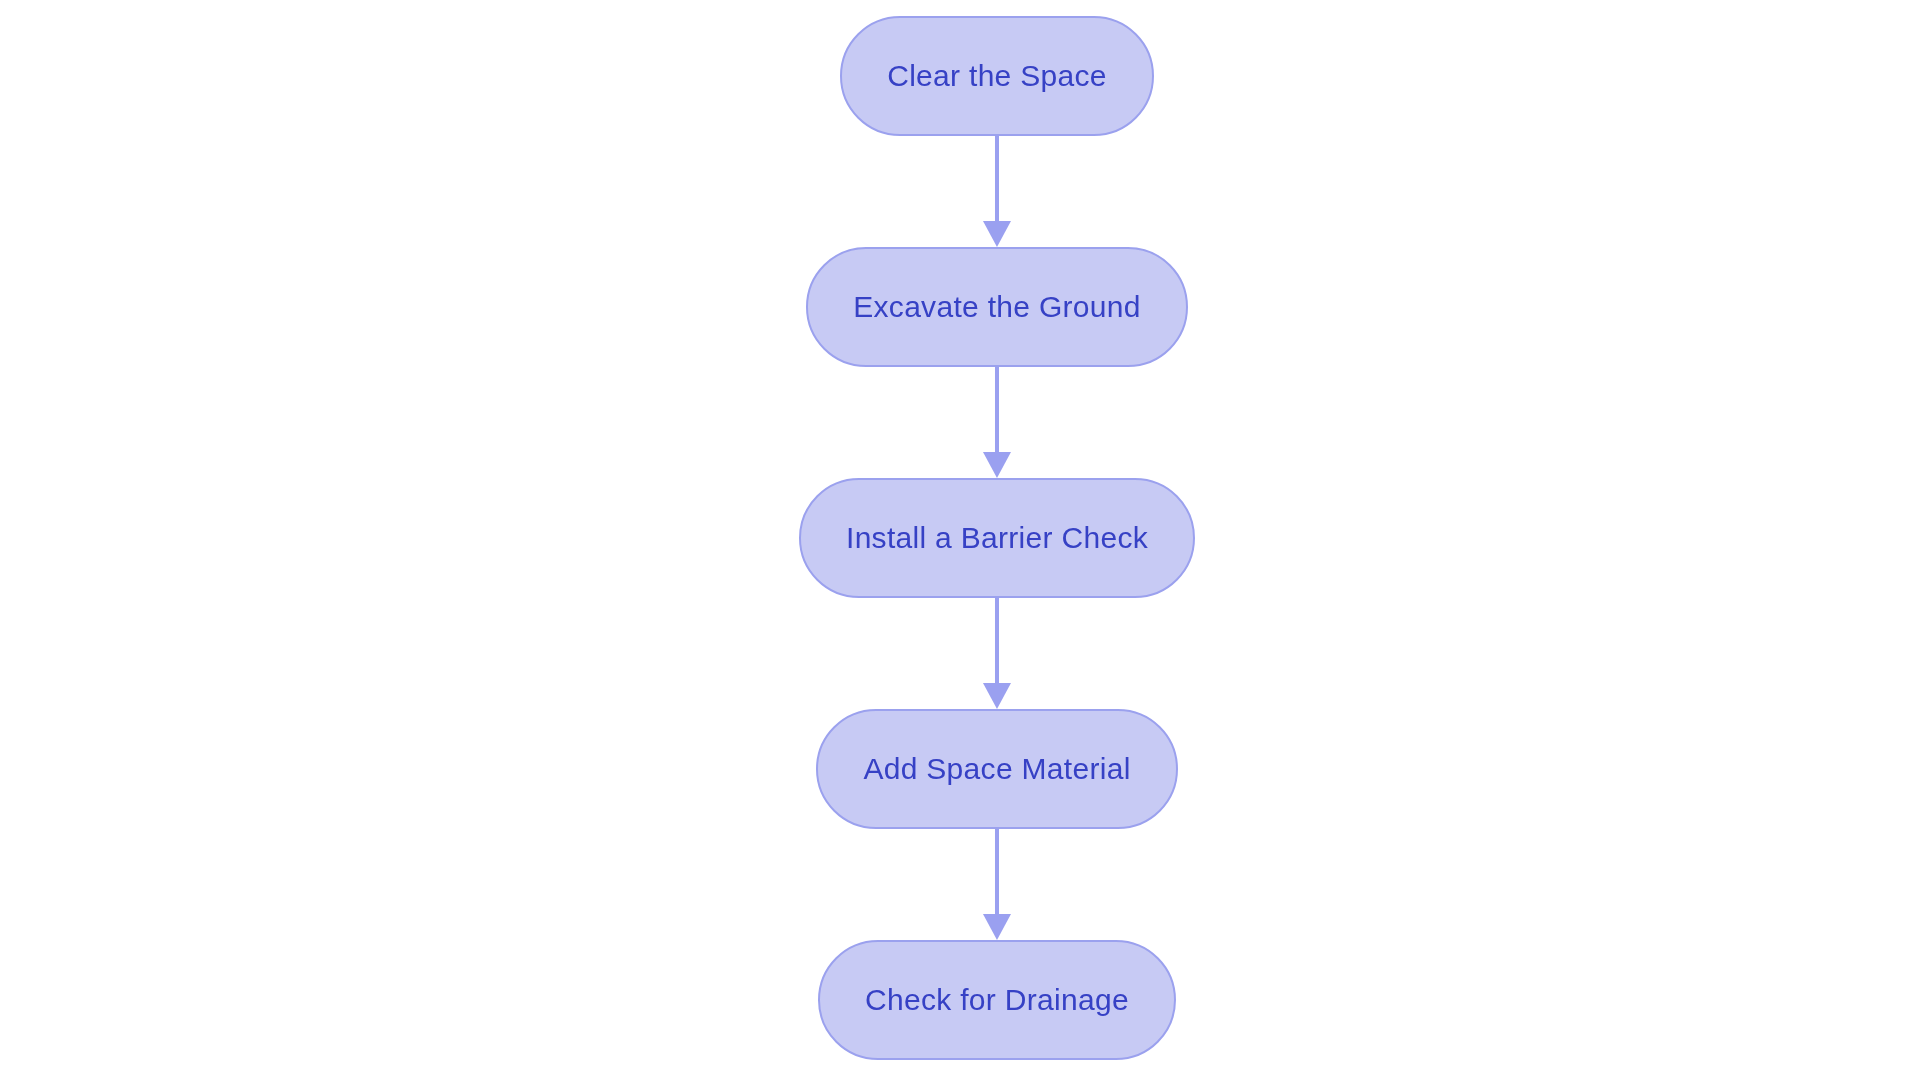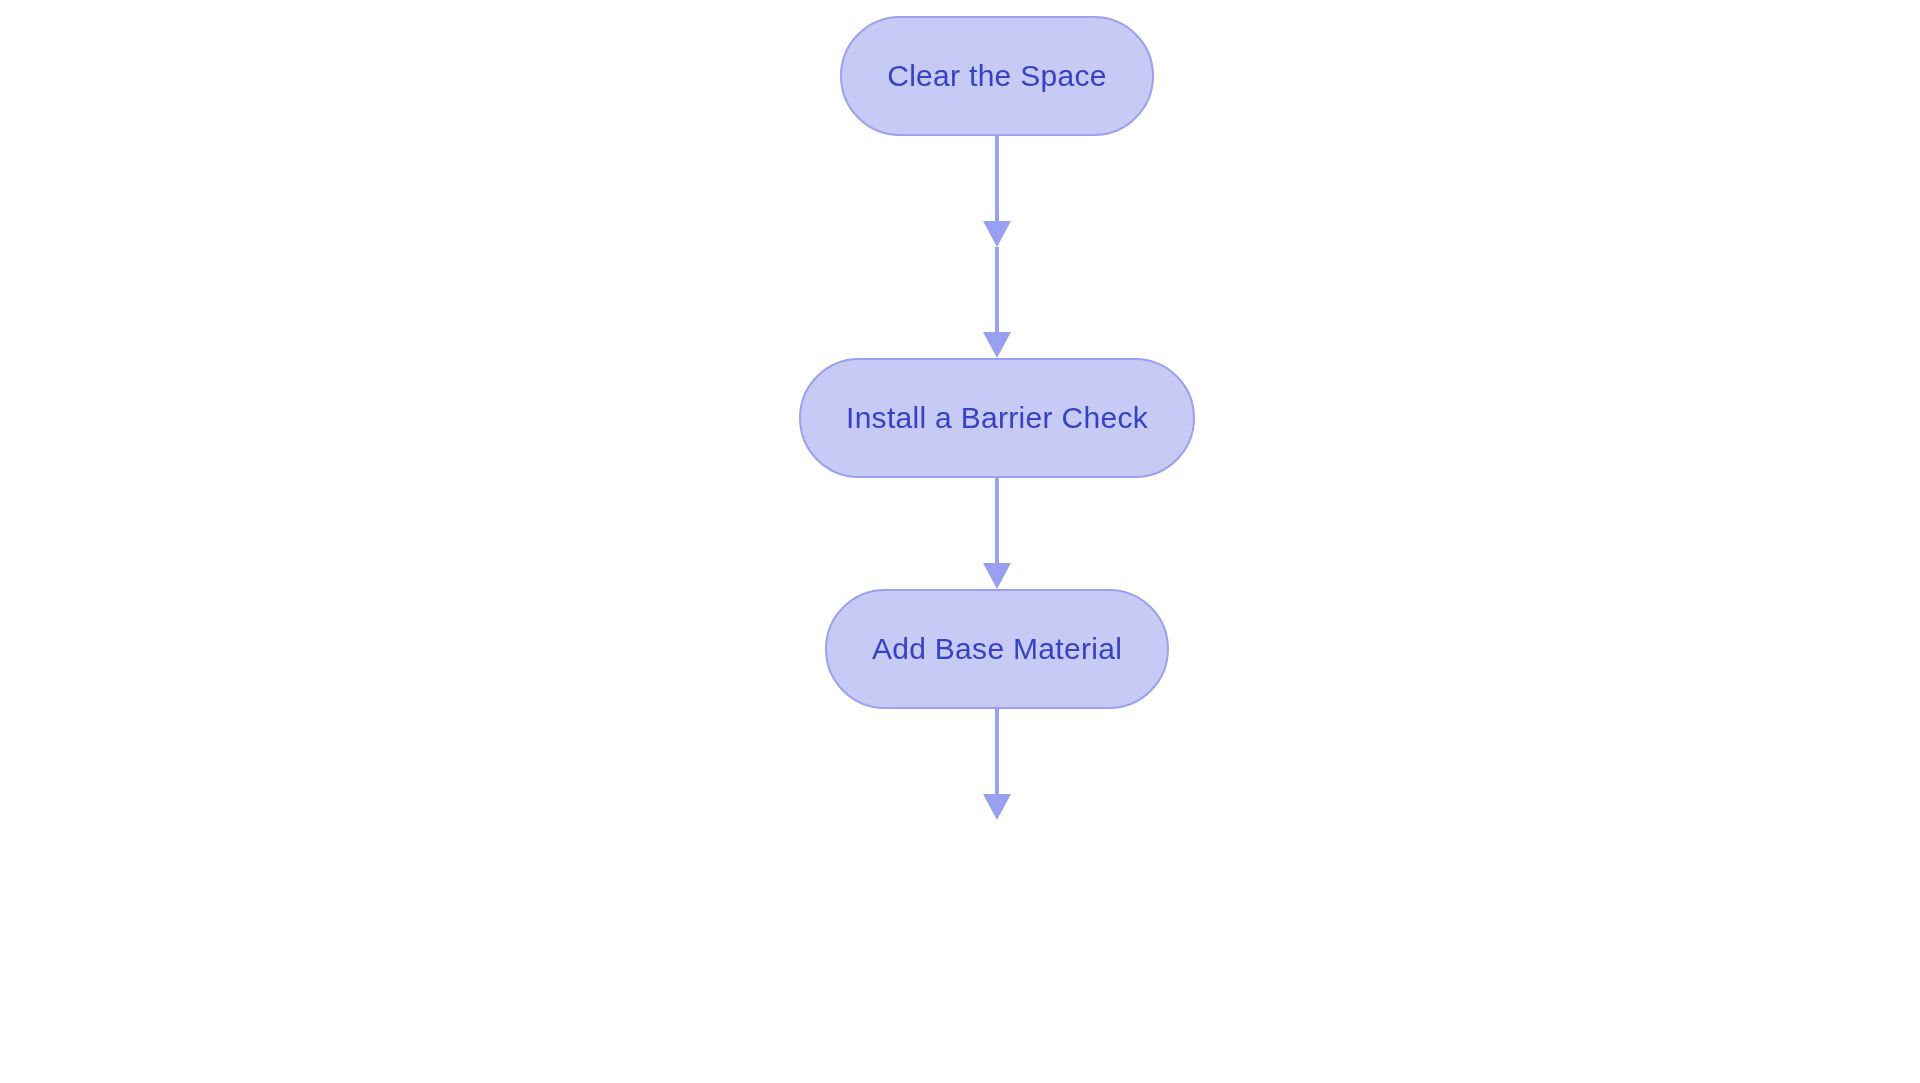--- a/index.html
+++ b/index.html
@@ -80,39 +80,45 @@
 
     <div class="node">
       <span class="node-label">Clear the Space</span>
     </div>
 
     <div class="connector">
       <div class="arrow-line"></div>
       <div class="arrow-head"></div>
     </div>
 
+    <div class="node">
+      <span class="node-label">Excavate the Ground</span>
+    </div>
 
     <div class="connector">
       <div class="arrow-line"></div>
       <div class="arrow-head"></div>
     </div>
 
     <div class="node">
       <span class="node-label">Install a Barrier Check</span>
     </div>
 
     <div class="connector">
       <div class="arrow-line"></div>
       <div class="arrow-head"></div>
     </div>
 
     <div class="node">
-      <span class="node-label">Add Base Material</span>
+      <span class="node-label">Add Space Material</span>
     </div>
 
     <div class="connector">
       <div class="arrow-line"></div>
       <div class="arrow-head"></div>
     </div>
 
+    <div class="node">
+      <span class="node-label">Check for Drainage</span>
+    </div>
 
   </div>
 </div>
 
 </body></html>

